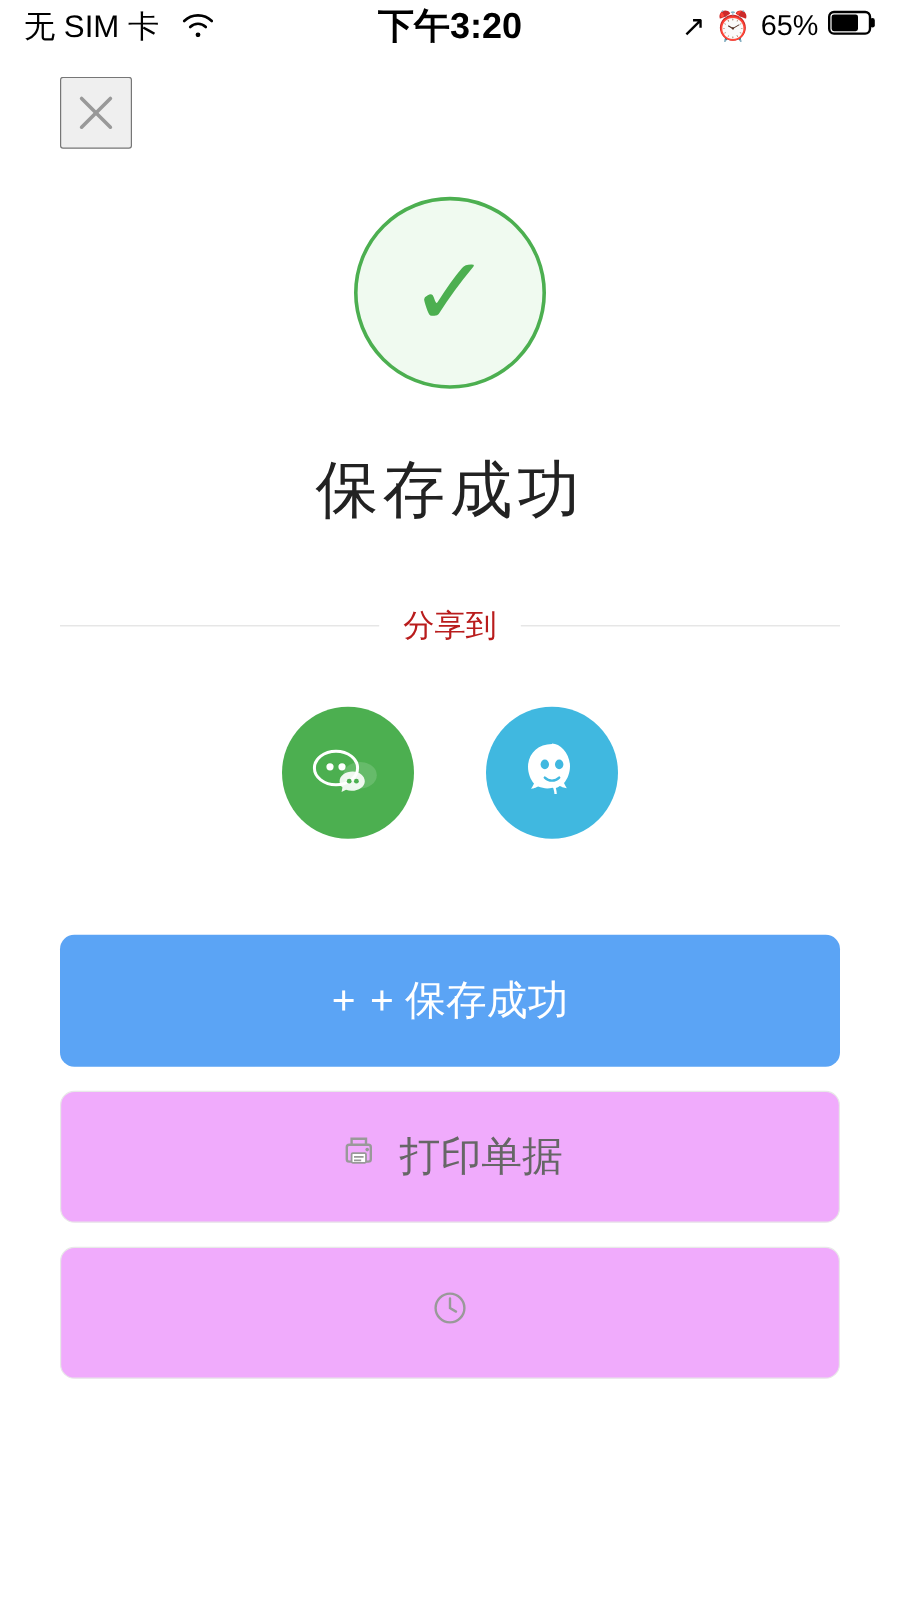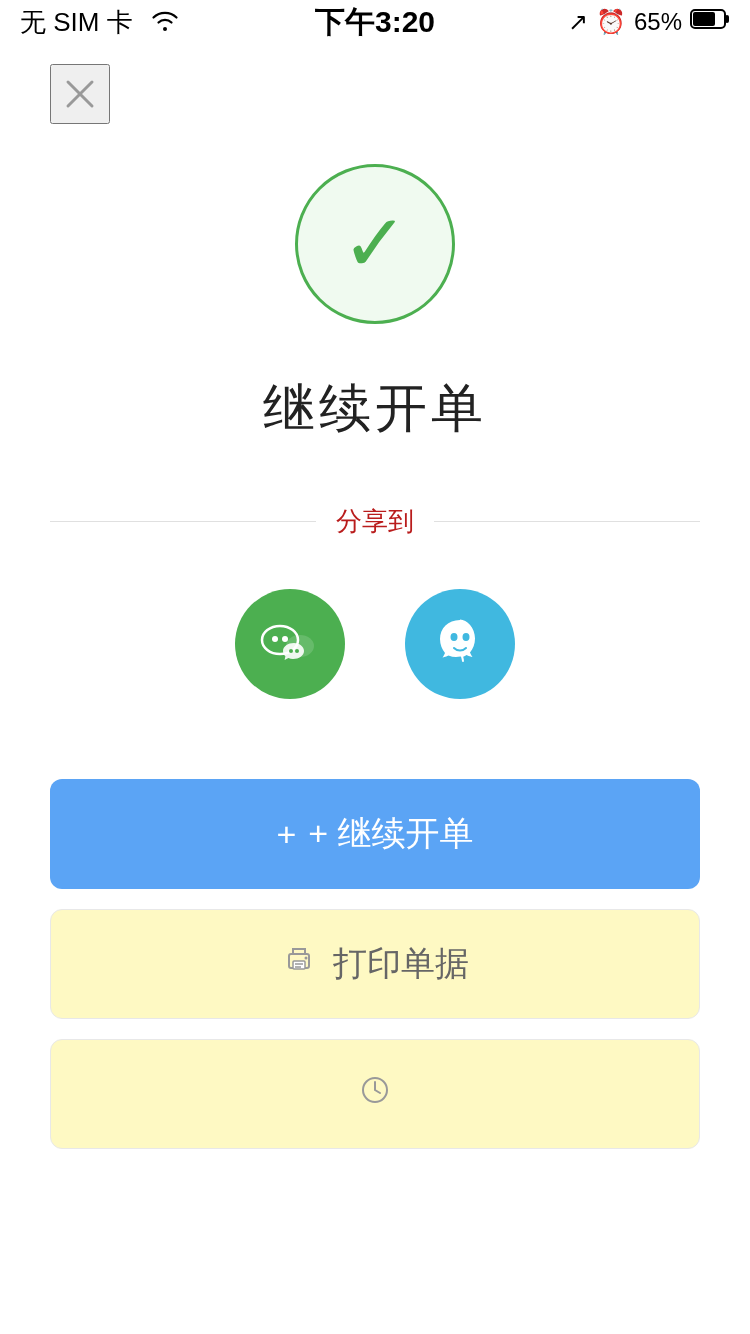--- a/index.html
+++ b/index.html
@@ -158,21 +158,21 @@
       align-items: center;
       justify-content: center;
       gap: 16px;
       font-family: -apple-system, 'PingFang SC', 'Helvetica Neue', Arial, sans-serif;
     }
     .btn-primary {
       background: #5ba4f5;
       color: #ffffff;
     }
     .btn-secondary {
-      background: #fef9c3;
+      background: #f0abfc;
       color: #666666;
       border: 1px solid #e8e8e8;
     }
     .btn-icon {
       font-size: 34px;
     }
   </style>
 </head>
 <body>
 
@@ -208,21 +208,21 @@
     <svg viewBox="0 0 36 36" fill="none" xmlns="http://www.w3.org/2000/svg">
       <line x1="6" y1="6" x2="30" y2="30" stroke="#999" stroke-width="3" stroke-linecap="round"></line>
       <line x1="30" y1="6" x2="6" y2="30" stroke="#999" stroke-width="3" stroke-linecap="round"></line>
     </svg>
   </button>
 
   <div class="success-circle">
     <span class="checkmark">✓</span>
   </div>
 
-  <div class="success-title">继续开单</div>
+  <div class="success-title">保存成功</div>
 
   <div class="share-divider">
     <span class="share-label">分享到</span>
   </div>
 
   <div class="share-icons">
     <button class="share-icon-btn wechat-btn">
       <svg width="64" height="64" viewBox="0 0 64 64" fill="none" xmlns="http://www.w3.org/2000/svg">
         <ellipse cx="22" cy="28" rx="18" ry="14" fill="none" stroke="white" stroke-width="2.5"></ellipse>
         <ellipse cx="42" cy="34" rx="14" ry="11" fill="white" opacity="0.15"></ellipse>
@@ -239,21 +239,21 @@
         <ellipse cx="26" cy="25" rx="3.5" ry="4" fill="#40b8e0"></ellipse>
         <ellipse cx="38" cy="25" rx="3.5" ry="4" fill="#40b8e0"></ellipse>
         <path d="M26 36c1.5 1.5 3.5 2.5 6 2.5s4.5-1 6-2.5" stroke="#40b8e0" stroke-width="2" stroke-linecap="round" fill="none"></path>
       </svg>
     </button>
   </div>
 
   <div class="action-buttons">
     <button class="btn btn-primary">
       <span class="btn-icon">+</span>
-      <span style="margin-left:-4px">+ 继续开单</span>
+      <span style="margin-left:-4px">+ 保存成功</span>
     </button>
     <button class="btn btn-secondary">
       <span>
         <svg width="36" height="36" viewBox="0 0 36 36" fill="none" xmlns="http://www.w3.org/2000/svg">
           <rect x="8" y="12" width="20" height="14" rx="2" stroke="#999" stroke-width="2"></rect>
           <path d="M12 12V7h12v5" stroke="#999" stroke-width="2" fill="none"></path>
           <rect x="12" y="19" width="12" height="8" rx="1" fill="white" stroke="#999" stroke-width="1.5"></rect>
           <line x1="14" y1="22" x2="22" y2="22" stroke="#999" stroke-width="1.5"></line>
           <line x1="14" y1="25" x2="20" y2="25" stroke="#999" stroke-width="1.5"></line>
           <circle cx="25" cy="16" r="1.5" fill="#999"></circle>

